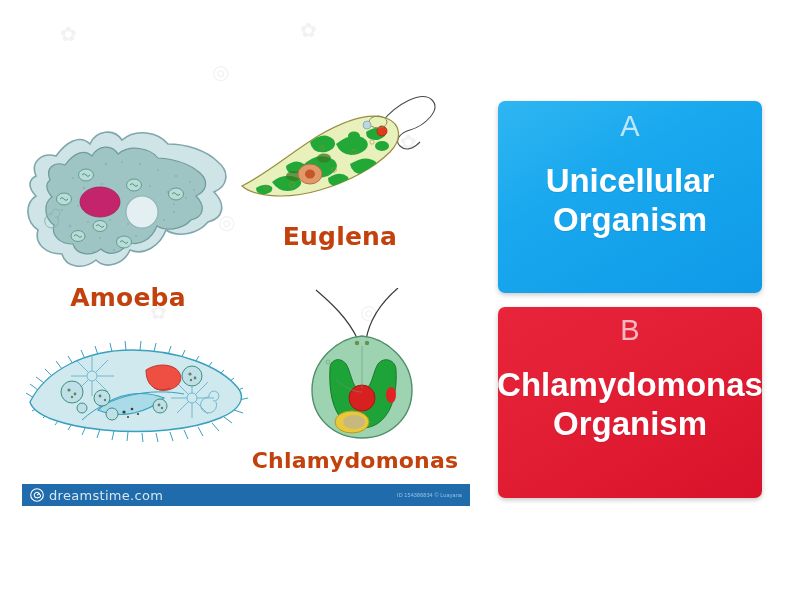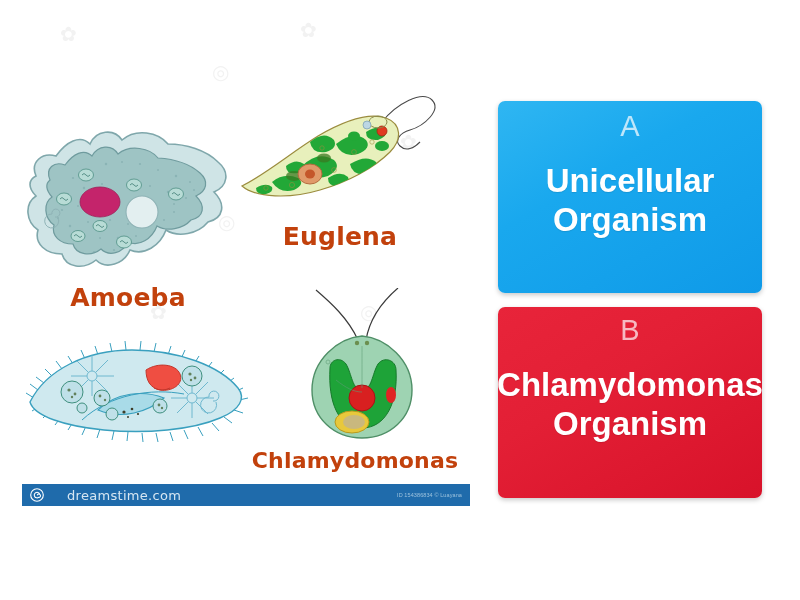--- a/index.html
+++ b/index.html
@@ -73,21 +73,21 @@
     height: 22px;
     background: #1f6bab;
     display: flex;
     align-items: center;
     justify-content: space-between;
     padding: 0 8px;
     box-sizing: border-box;
   }
   #watermark-brand {
     display: flex;
-    gap: 23px;
+    gap: 5px;
   }
   #watermark-logo {
     width: 14px; height: 14px;
     display: block;
   }
   #watermark-text {
     color: #d6e6f2;
     font-size: 13px;
     font-family: "DejaVu Sans", sans-serif;
     letter-spacing: 0.3px;

